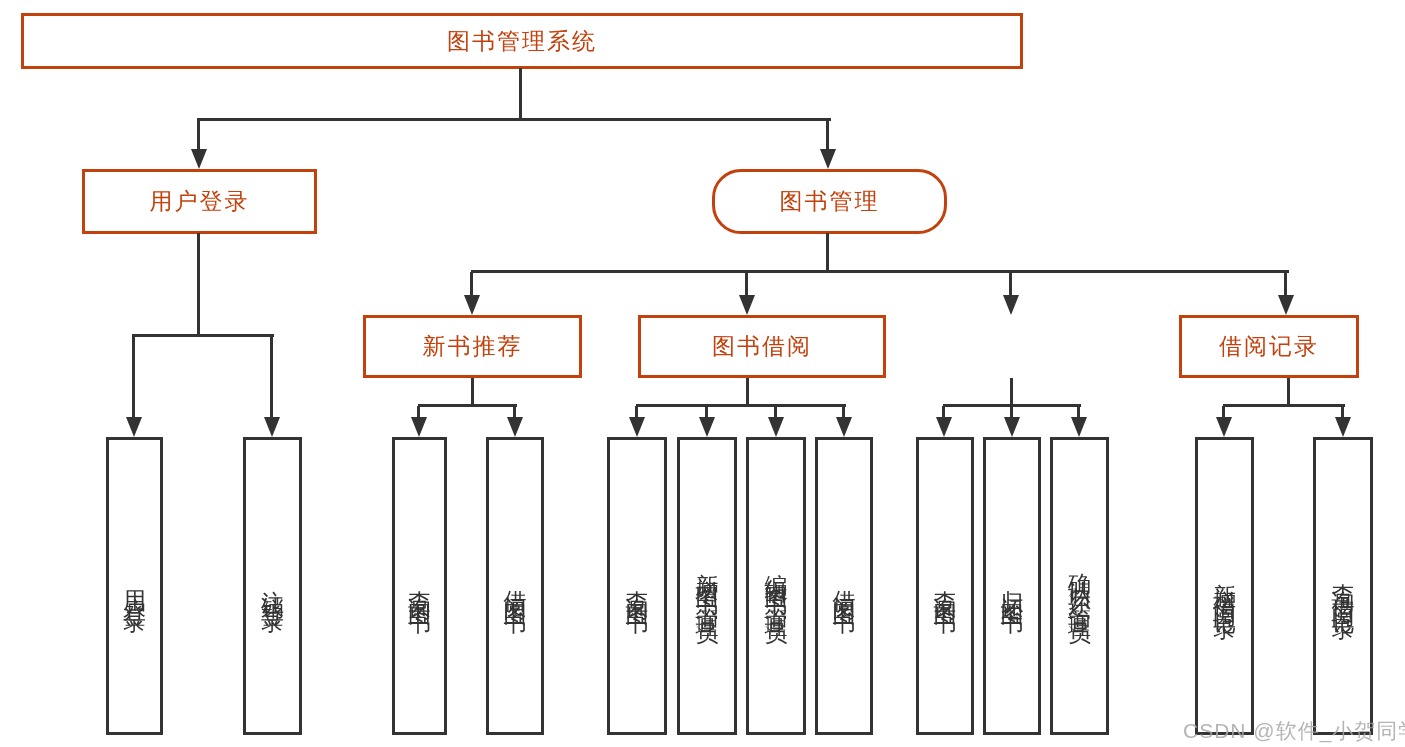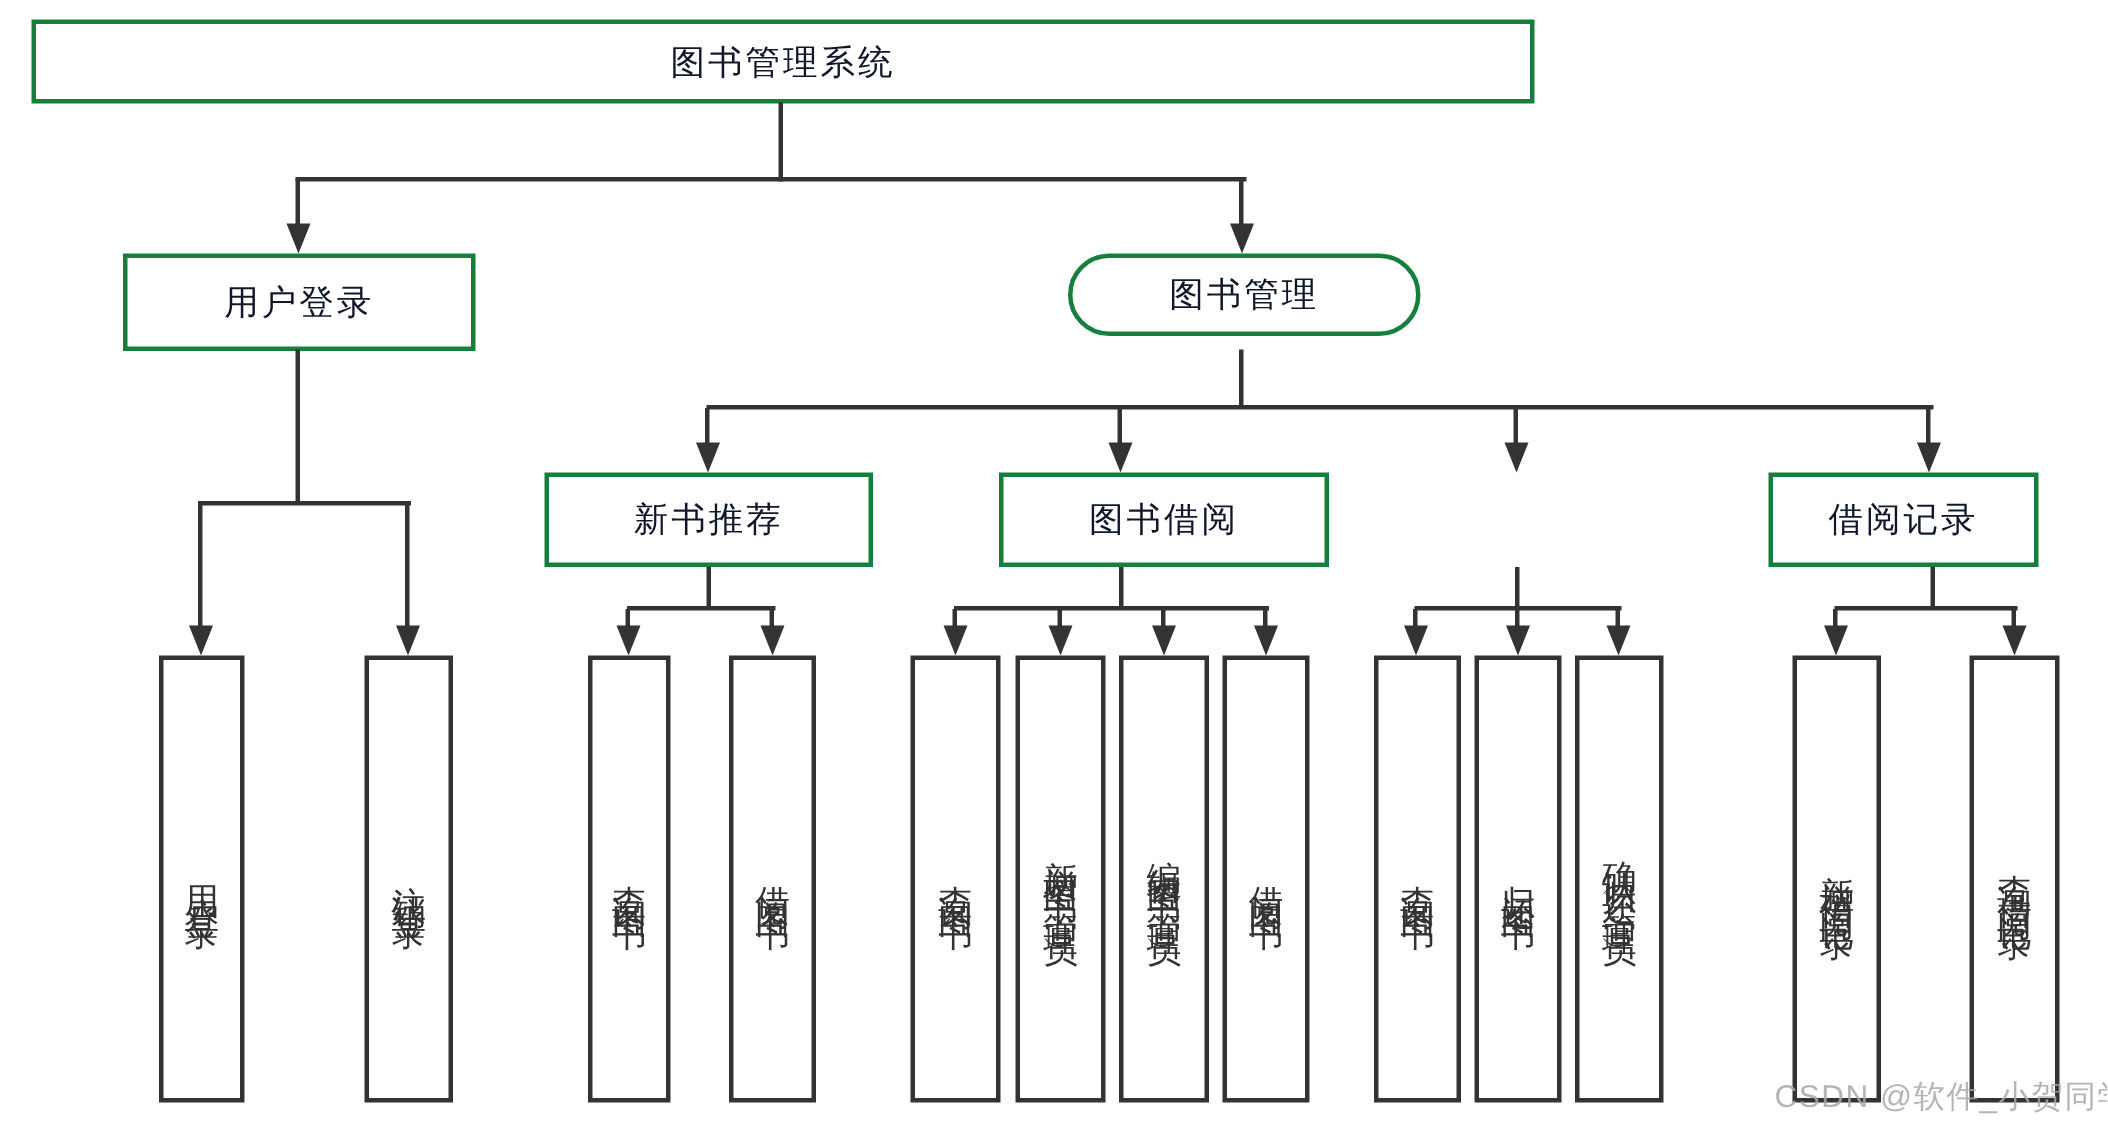--- a/index.html
+++ b/index.html
@@ -11,28 +11,28 @@
   .canvas {
     position: relative;
     width: 1405px;
     height: 747px;
     background: #ffffff;
     overflow: hidden;
   }
   
   .box {
     position: absolute;
-    border: 3px solid #15803d;
+    border: 3px solid #c2410c;
     background: #ffffff;
     display: flex;
     align-items: center;
     justify-content: center;
     font-size: 23px;
     letter-spacing: 2px;
-    color: #0f172a;
+    color: #c2410c;
     white-space: nowrap;
   }
   
   .vbox {
     position: absolute;
     top: 437px;
     height: 298px;
     border: 3px solid #333333;
     background: #ffffff;
     display: flex;
@@ -89,40 +89,40 @@
   </div>
 
   <div class="vline" style="left:519px; top:68px; width:3px; height:53px;"></div>
   <div class="hline" style="left:197px; top:118px; width:634px; height:3px;"></div>
   <div class="arrow" style="left:191px; top:119px; height:50px;"></div>
   <div class="arrow" style="left:820px; top:119px; height:50px;"></div>
 
   <div class="box" style="left:82px; top:169px; width:235px; height:65px;">
     <span>用户登录</span>
   </div>
-  <div class="box" style="left:712px; top:169px; width:235px; height:55px;border-radius:29px;">
+  <div class="box" style="left:712px; top:169px; width:235px; height:65px;border-radius:29px;">
     <span>图书管理</span>
   </div>
 
   <div class="vline" style="left:197px; top:233px; width:3px; height:103px;"></div>
   <div class="hline" style="left:132px; top:334px; width:142px; height:3px;"></div>
   <div class="arrow" style="left:126px; top:336px; height:101px;"></div>
   <div class="arrow" style="left:264px; top:336px; height:101px;"></div>
 
   <div class="vline" style="left:826px; top:233px; width:3px; height:39px;"></div>
   <div class="hline" style="left:471px; top:270px; width:818px; height:3px;"></div>
   <div class="arrow" style="left:464px; top:272px; height:43px;"></div>
   <div class="arrow" style="left:739px; top:272px; height:43px;"></div>
   <div class="arrow" style="left:1003px; top:272px; height:43px;"></div>
   <div class="arrow" style="left:1278px; top:272px; height:43px;"></div>
 
   <div class="box" style="left:363px; top:315px; width:219px; height:63px;">
     <span>新书推荐</span>
   </div>
-  <div class="box" style="left:666px; top:315px; width:220px; height:63px;">
+  <div class="box" style="left:638px; top:315px; width:248px; height:63px;">
     <span>图书借阅</span>
   </div>
   <div class="box" style="left:1179px; top:315px; width:180px; height:63px;">
     <span>借阅记录</span>
   </div>
 
   <div class="vline" style="left:471px; top:378px; width:3px; height:28px;"></div>
   <div class="hline" style="left:418px; top:404px; width:99px; height:3px;"></div>
   <div class="arrow" style="left:411px; top:406px; height:31px;"></div>
   <div class="arrow" style="left:507px; top:406px; height:31px;"></div>

